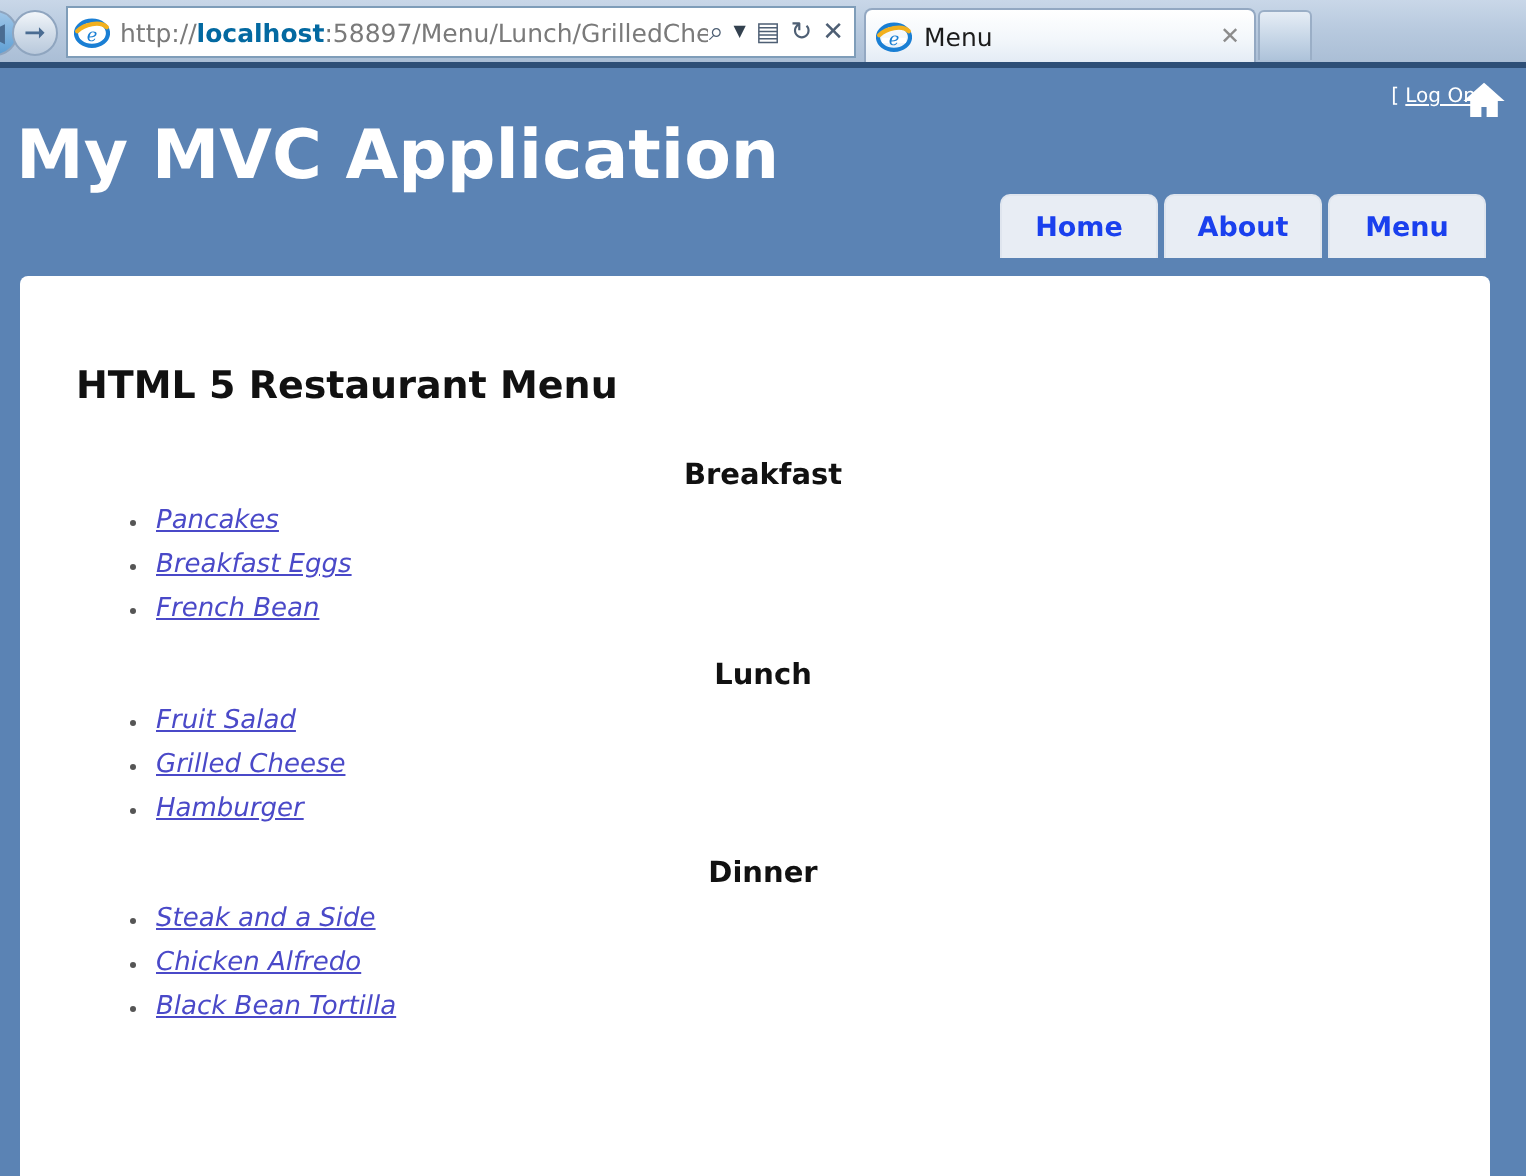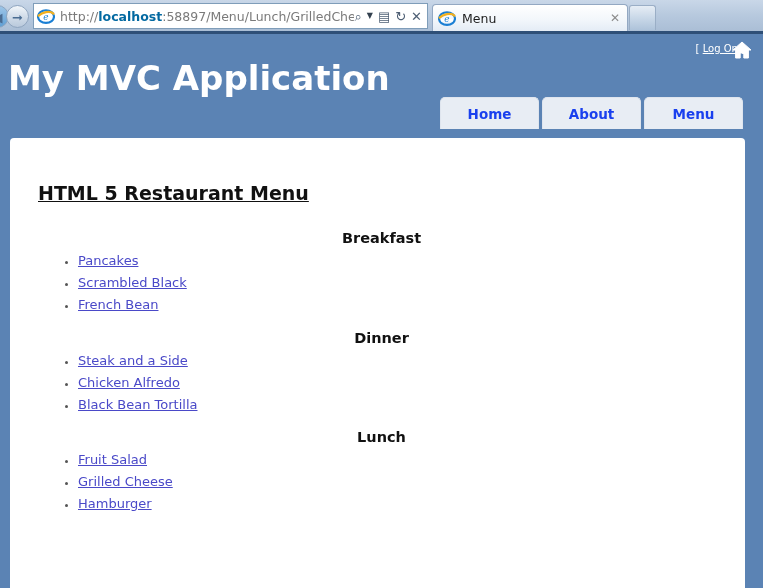--- a/index.html
+++ b/index.html
@@ -181,21 +181,21 @@
   }
 
   .nav-tabs {
     position: absolute;
     right: 20px; top: 63px;
     display: flex;
     gap: 3px;
     align-items: flex-end;
   }
   .nav-tab {
-    width: 99px;
+    width: 79px;
     height: 32px;
     background: #e8edf4;
     border: 1px solid #dfe5ee;
     border-bottom: none;
     border-radius: 5px 5px 0 0;
     box-sizing: border-box;
     display: flex;
     align-items: center;
     justify-content: center;
     font-size: 13.5px;
@@ -217,41 +217,41 @@
   }
 
   .page-heading {
     margin: 0;
     position: absolute;
     left: 28px; top: 44px;
     font-size: 19px;
     font-weight: bold;
     color: #111111;
     font-family: "DejaVu Sans", sans-serif;
-    text-decoration: underline;
   }
 
   .menu-body {
     position: absolute;
     left: 28px; top: 92px;
     right: 20px;
   }
   .section-title {
     margin: 0 0 4px 0;
     font-size: 14.5px;
     font-weight: bold;
     color: #111111;
     font-family: "DejaVu Sans", sans-serif;
     text-align: center;
   }
   .section-block { margin-bottom: 16px; }
   ul.menu-list {
     margin: 6px 0 0 0;
     padding-left: 40px;
     list-style-type: disc;
+    font-style: italic;
   }
   ul.menu-list li {
     font-size: 13px;
     color: #000000;
     margin-bottom: 4.5px;
     line-height: 1.35;
   }
   ul.menu-list li::marker { color: #555555; font-size: 11px; }
   ul.menu-list a {
     color: #4a49c8;
@@ -335,38 +335,38 @@
 
   <div class="content-card">
     <h1 class="page-heading">HTML 5 Restaurant Menu</h1>
 
     <div class="menu-body">
 
       <div class="section-block">
         <h2 class="section-title">Breakfast</h2>
         <ul class="menu-list">
           <li><a href="#">Pancakes</a></li>
-          <li><a href="#">Scrambled Black</a></li>
+          <li><a href="#">Breakfast Eggs</a></li>
           <li><a href="#">French Bean</a></li>
+        </ul>
+      </div>
+
+      <div class="section-block">
+        <h2 class="section-title">Lunch</h2>
+        <ul class="menu-list">
+          <li><a href="#">Fruit Salad</a></li>
+          <li><a href="#">Grilled Cheese</a></li>
+          <li><a href="#">Hamburger</a></li>
         </ul>
       </div>
 
       <div class="section-block">
         <h2 class="section-title">Dinner</h2>
         <ul class="menu-list">
           <li><a href="#">Steak and a Side</a></li>
           <li><a href="#">Chicken Alfredo</a></li>
           <li><a href="#">Black Bean Tortilla</a></li>
         </ul>
       </div>
 
-      <div class="section-block">
-        <h2 class="section-title">Lunch</h2>
-        <ul class="menu-list">
-          <li><a href="#">Fruit Salad</a></li>
-          <li><a href="#">Grilled Cheese</a></li>
-          <li><a href="#">Hamburger</a></li>
-        </ul>
-      </div>
-
     </div>
   </div>
 </div>
 
 </body></html>

